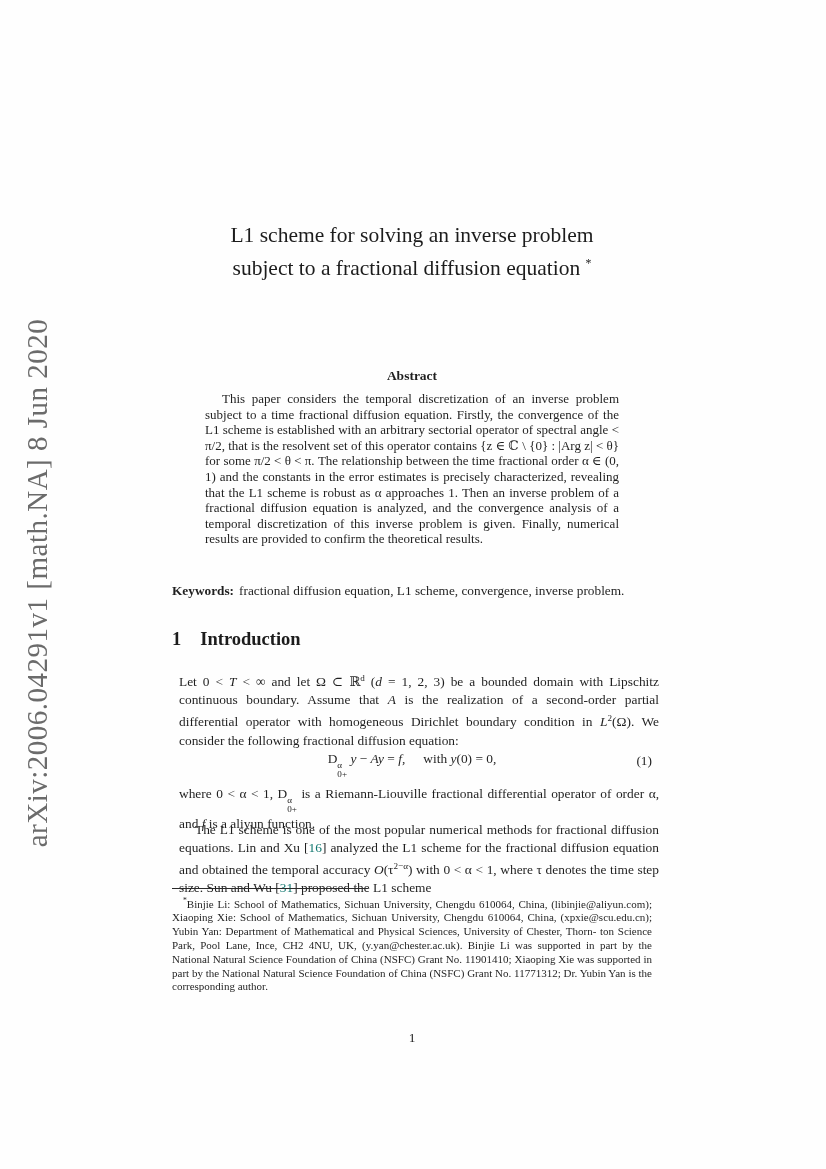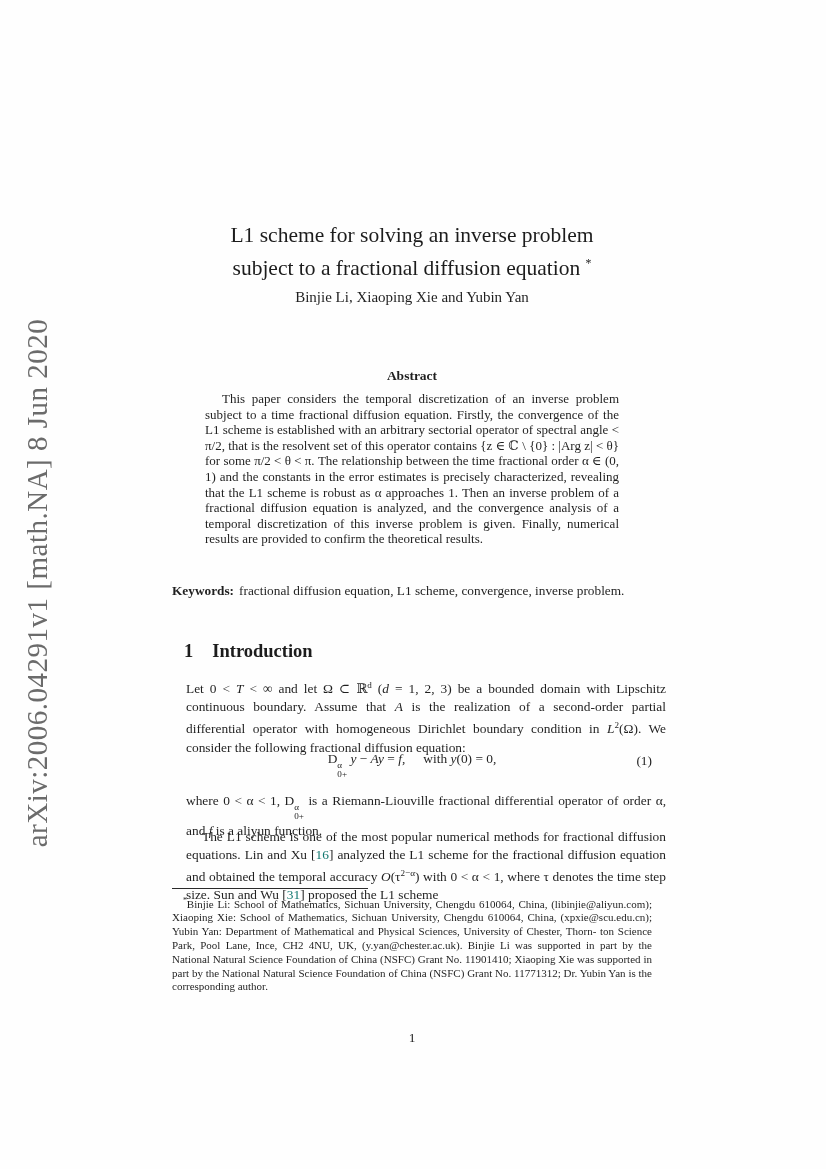--- a/index.html
+++ b/index.html
@@ -29,26 +29,26 @@
   .abs-body{
     position:absolute;left:205px;width:414px;top:391px;margin:0;
     font-size:13px;line-height:15.6px;text-align:justify;text-indent:17px;
   }
   .keywords{
     position:absolute;left:172px;width:480px;top:582px;margin:0;
     font-size:13.3px;line-height:17.5px;text-align:justify;
   }
   .keywords .kw-label{font-weight:700;margin-right:5px;margin-top:32px;}
   .sec-head{
-    position:absolute;left:172px;top:629px;margin:12px;
+    position:absolute;left:172px;top:629px;margin:0;
     font-size:18.5px;font-weight:700;color:#1c1c1c;
   }
   .sec-head .sec-num{margin-right:19px;}
   .para{
-    position:absolute;left:172px;width:480px;margin:14px;
+    position:absolute;left:172px;width:480px;margin:7px;
     font-size:13.4px;line-height:18px;text-align:justify;
   }
   .p1{top:662px;}
   .p2{top:778px;}
   .p3{top:814px;text-indent:16px;}
   .eq-row{
     position:absolute;left:172px;width:480px;top:751px;
     font-size:13.4px;text-align:center;
   }
   .eq-cond{margin-left:18px;text-align:right;}
@@ -84,21 +84,20 @@
 <div class="page">
 
   <div class="sidebar">arXiv:2006.04291v1 [math.NA] 8 Jun 2020</div>
 
   <h1 class="title">
     <span>L1 scheme for solving an inverse problem</span><br>
     <span>subject to a fractional diffusion equation</span>
     <sup>*</sup>
   </h1>
 
-  <p class="authors">Binjie Li, Xiaoping Xie and Yubin Yan</p>
 
   <p class="abs-head">Abstract</p>
   <p class="abs-body">This paper considers the temporal discretization of an inverse problem subject to a time fractional diffusion equation. Firstly, the convergence of the L1 scheme is established with an arbitrary sectorial operator of spectral angle &lt; π/2, that is the resolvent set of this operator contains {z ∈ ℂ \ {0} :  |Arg z| &lt; θ} for some π/2 &lt; θ &lt; π. The relationship between the time fractional order α ∈ (0, 1) and the constants in the error estimates is precisely characterized, revealing that the L1 scheme is robust as α approaches 1. Then an inverse problem of a fractional diffusion equation is analyzed, and the convergence analysis of a temporal discretization of this inverse problem is given. Finally, numerical results are provided to confirm the theoretical results.</p>
 
   <p class="keywords">
     <span class="kw-label">Keywords:</span><span>fractional diffusion equation, L1 scheme, convergence, inverse problem.</span>
   </p>
 
   <h2 class="sec-head">
     <span class="sec-num">1</span><span>Introduction</span>

